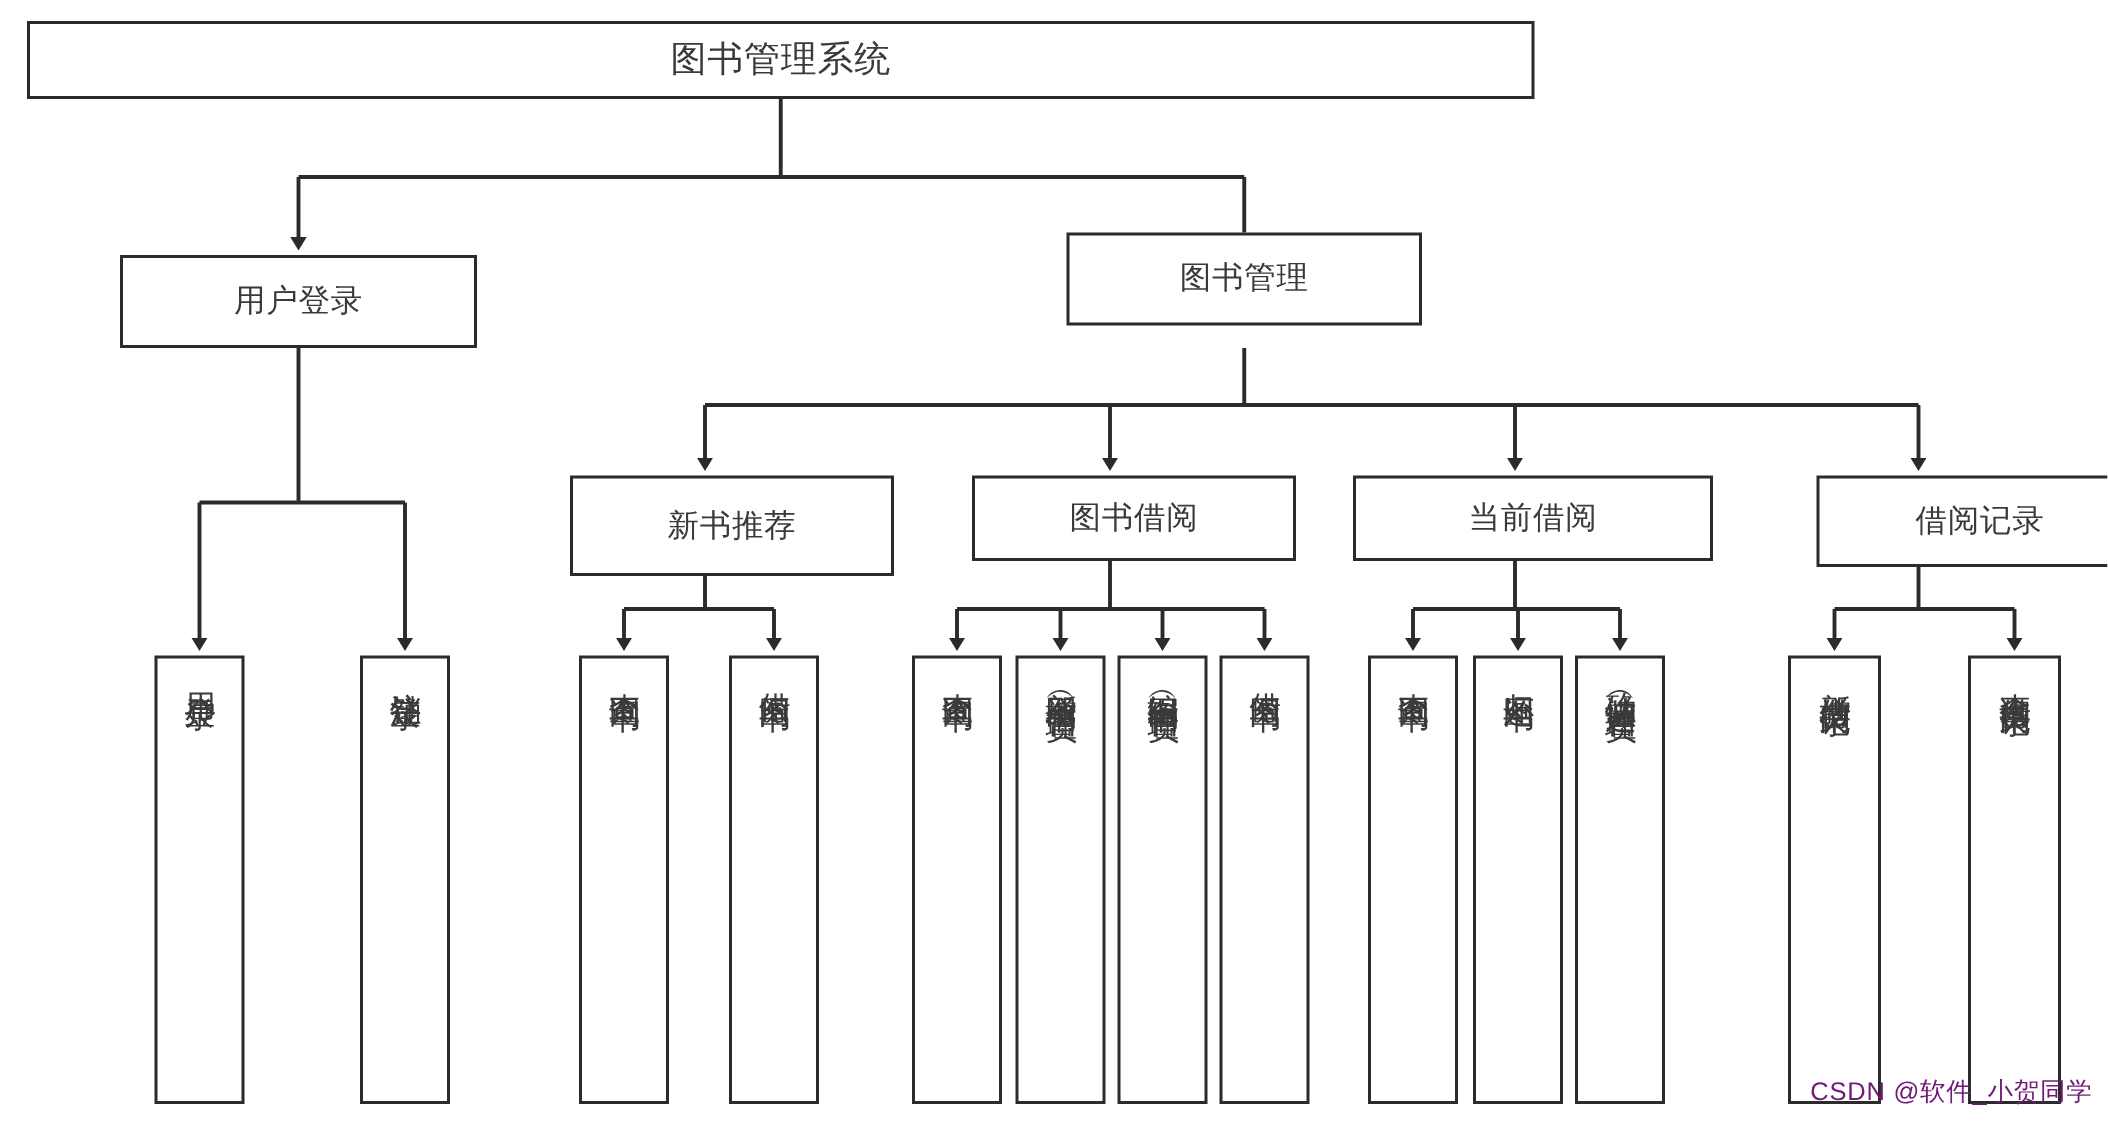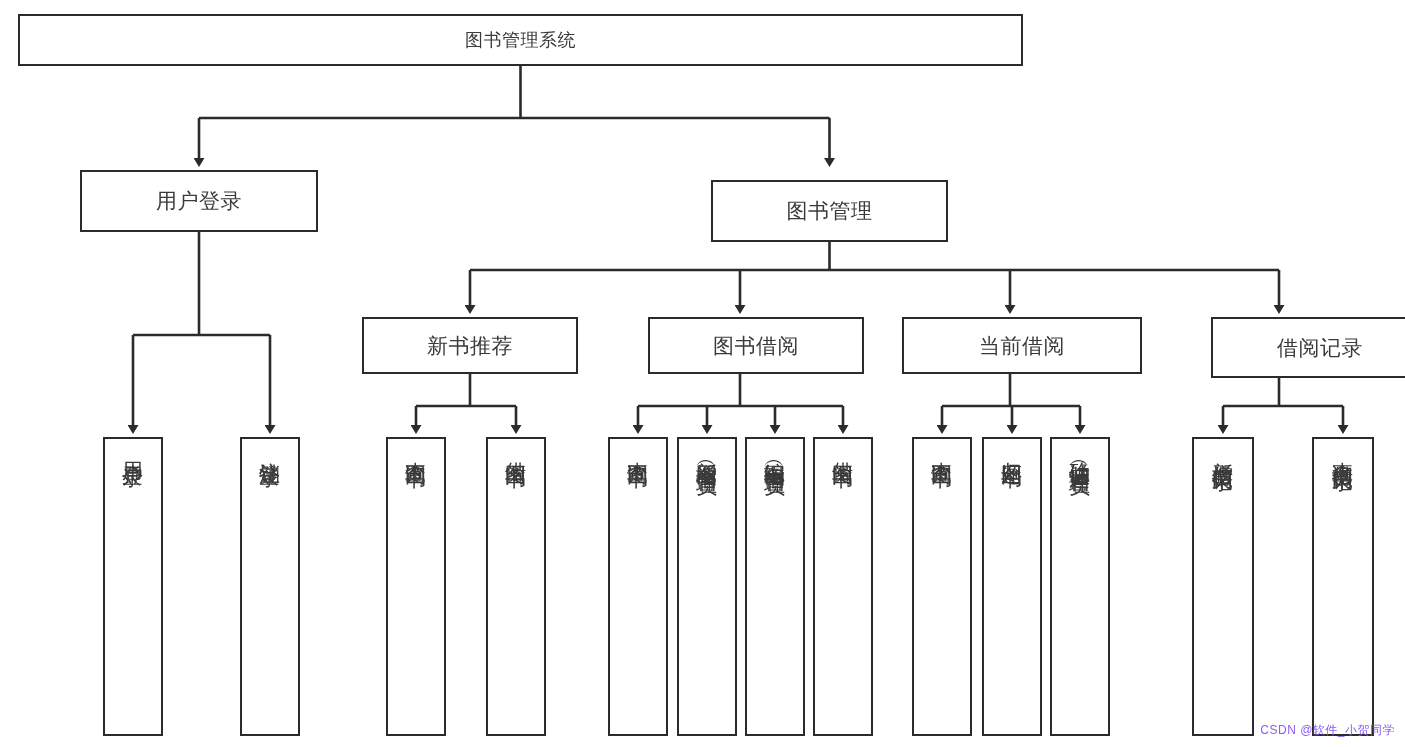--- a/index.html
+++ b/index.html
@@ -47,27 +47,27 @@
     padding-top: 6px;
   }
   .node.vertical .label {
     writing-mode: vertical-rl;
     text-orientation: upright;
     white-space: nowrap;
     letter-spacing: 2px;
     font-size: 21px;
     line-height: 1;
   }
-  .node.root .label { font-size: 18px; }
+  .node.root .label { font-size: 24px; }
   .watermark {
     position: absolute;
     right: 10px;
     bottom: 8px;
-    font-size: 12px;
-    color: #8b5cf6;
+    font-size: 17px;
+    color: #701a75;
     white-space: nowrap;
     letter-spacing: 0.5px;
     pointer-events: none;
   }
 </style>
 </head>
 <body>
 
 <div id="canvas">
   <svg id="edges" viewBox="0 0 1405 747" xmlns="http://www.w3.org/2000/svg">
@@ -113,24 +113,24 @@
       </g>
   </svg>
 
   <div id="node-layer">
       <div class="node root" style="left: 18px; top: 14px; width: 1005px; height: 52px;">
         <span class="label">图书管理系统</span>
       </div>
       <div class="node" style="left: 80px; top: 170px; width: 238px; height: 62px;">
         <span class="label">用户登录</span>
       </div>
-      <div class="node" style="left: 711px; top: 180px; width: 237px; height: 62px; justify-content: center;">
+      <div class="node" style="left: 711px; top: 155px; width: 237px; height: 62px; justify-content: center;">
         <span class="label">图书管理</span>
       </div>
-      <div class="node" style="left: 362px; top: 317px; width: 216px; height: 57px;">
+      <div class="node" style="left: 380px; top: 317px; width: 216px; height: 67px;">
         <span class="label">新书推荐</span>
       </div>
       <div class="node" style="left: 632px; top: 317px; width: 216px; height: 57px; margin-left: 16px;">
         <span class="label">图书借阅</span>
       </div>
       <div class="node" style="left: 902px; top: 317px; width: 240px; height: 57px;">
         <span class="label">当前借阅</span>
       </div>
       <div class="node" style="left: 1170px; top: 317px; width: 218px; height: 61px; margin-left: 41px;">
         <span class="label">借阅记录</span>

